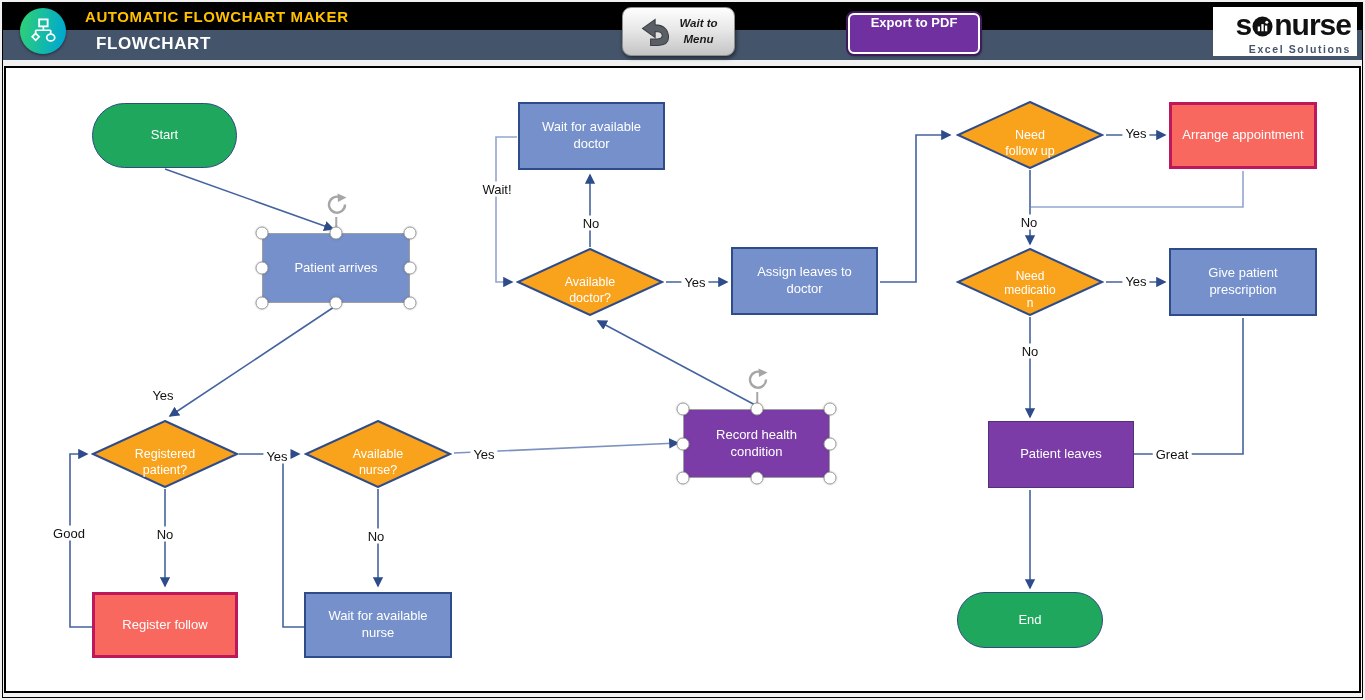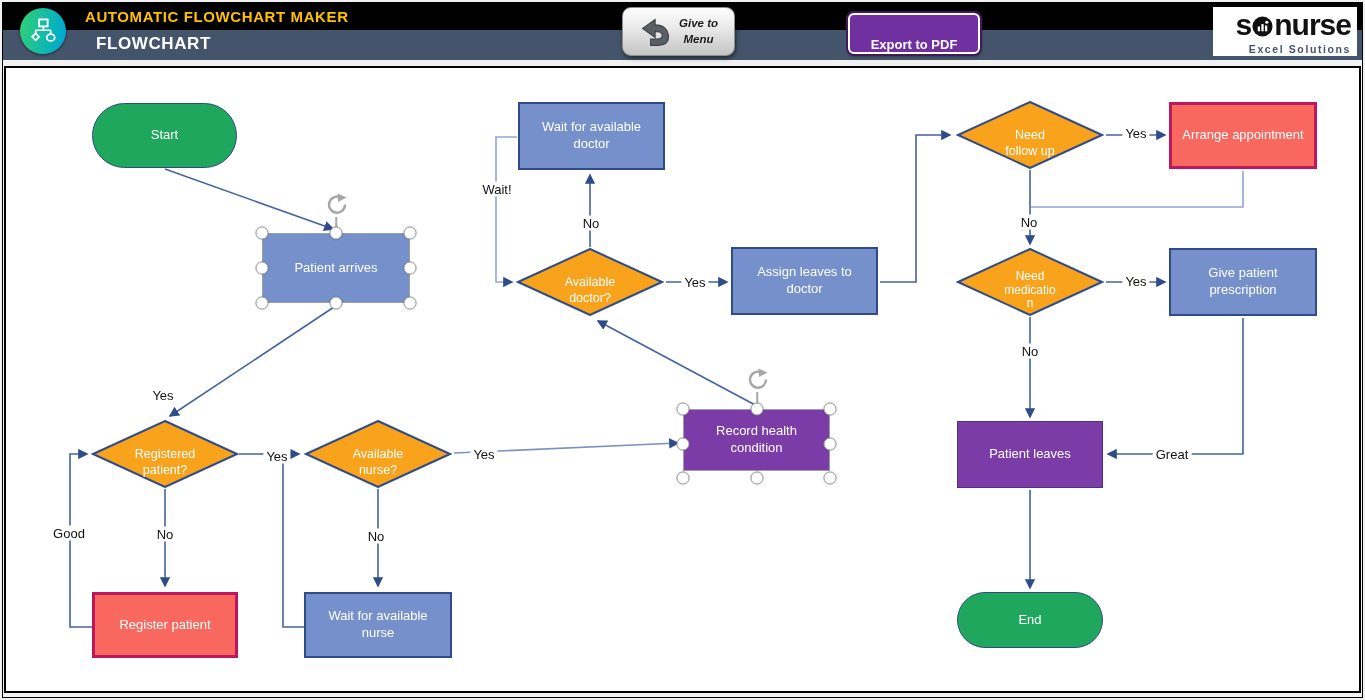--- a/index.html
+++ b/index.html
@@ -22,21 +22,21 @@
   .back-btn{
     position:absolute;left:622px;top:7px;width:111px;height:47px;border-radius:9px;
     background:linear-gradient(#FEFEFE 0%,#E8E8E8 45%,#C4C4C4 100%);
     border:1px solid #8F8F8F;box-shadow:1px 2px 4px rgba(0,0,0,.55), inset 0 1px 0 #fff;
     display:flex;align-items:center;justify-content:center;gap:6px;cursor:pointer;
   }
   .back-btn .back-label{font-size:11.5px;font-weight:bold;font-style:italic;color:#1c1c1c;text-align:center;white-space:pre-line;line-height:1.35;}
   .export-btn{
     position:absolute;left:848px;top:13px;width:128px;height:37px;border-radius:6px;
     background:#7030A0;border:2px solid #fff;box-shadow:0 0 0 2px #3F1B5C,1px 2px 3px rgba(0,0,0,.5);
-    color:#fff;font-size:13px;font-weight:bold;display:flex;align-items:flex-end;justify-content:center;cursor:pointer;
+    color:#fff;font-size:13px;font-weight:bold;display:flex;align-items:flex-start;justify-content:center;cursor:pointer;
   }
   .someka-logo{
     position:absolute;left:1213px;top:7px;width:144px;height:49px;background:#fff;
     display:flex;flex-direction:column;align-items:flex-end;justify-content:center;padding:0 6px 0 0;box-sizing:border-box;
   }
   .brand-row{display:flex;align-items:center;line-height:1;color:#111;font-weight:bold;font-size:30px;letter-spacing:-1px;}
   .chart-o{display:inline-block;margin:3px 1px 0 1px;}
   .logo-tagline{font-size:10.5px;font-weight:bold;color:#44546A;letter-spacing:1.6px;margin-top:1px;}
   
   .canvas{position:absolute;left:4px;top:66px;width:1353px;height:623px;border:2px solid #000;background:#fff;}
@@ -82,21 +82,21 @@
   </svg>
 </div>
 
 <div class="app-title">AUTOMATIC FLOWCHART MAKER</div>
 <div class="sheet-title">FLOWCHART</div>
 
 <div class="back-btn">
   <svg width="34" height="32" viewBox="0 0 38 34">
     <path d="M4 13 L18 3 L18 9 C29 9 33 16 33 23 C33 29 28 32 21 32 L13 32 L13 25 L20 25 C24 25 26 23 26 21 C26 18 23 16.5 18 16.5 L18 23 Z" fill="#5a5f66" stroke="#3b3f45" stroke-width="1.2"></path>
   </svg>
-  <span class="back-label">Give to
+  <span class="back-label">Wait to
 Menu</span>
 </div>
 
 <div class="export-btn">
   <span>Export to PDF</span>
 </div>
 
 <div class="someka-logo">
   <div class="brand-row">
     <span>s</span>
@@ -165,34 +165,34 @@
 <div class="node rect red" style="left:1169px;top:102px;width:148px;height:67px">
   <span>Arrange appointment</span>
 </div>
 
 <div class="node rect blue" style="left:1169px;top:248px;width:148px;height:68px">
   <span>Give patient
 prescription</span>
 </div>
 
 <div class="node rect red" style="left:92px;top:592px;width:146px;height:66px">
-  <span>Register patient</span>
+  <span>Register follow</span>
 </div>
 
 <div class="node rect blue" style="left:304px;top:592px;width:148px;height:66px">
   <span>Wait for available
 nurse</span>
 </div>
 
-<div class="node rect purple selected" style="left:683px;top:409px;width:147px;height:62px">
+<div class="node rect purple selected" style="left:683px;top:409px;width:147px;height:69px">
   <span>Record health
 condition</span>
 </div>
 
-<div class="node rect purple" style="left:957px;top:421px;width:146px;height:67px">
+<div class="node rect purple" style="left:988px;top:421px;width:146px;height:67px">
   <span>Patient leaves</span>
 </div>
 
 <div class="node green" style="left:957px;top:592px;width:146px;height:56px">
   <span>End</span>
 </div>
 
 <div class="node diamond" style="left:516px;top:248px;width:148px;height:68px">
   <svg width="148" height="68">
       <polygon points="74,1 146,34 74,67 2,34" fill="#F9A21C" stroke="#2E4C8A" stroke-width="2"></polygon>

